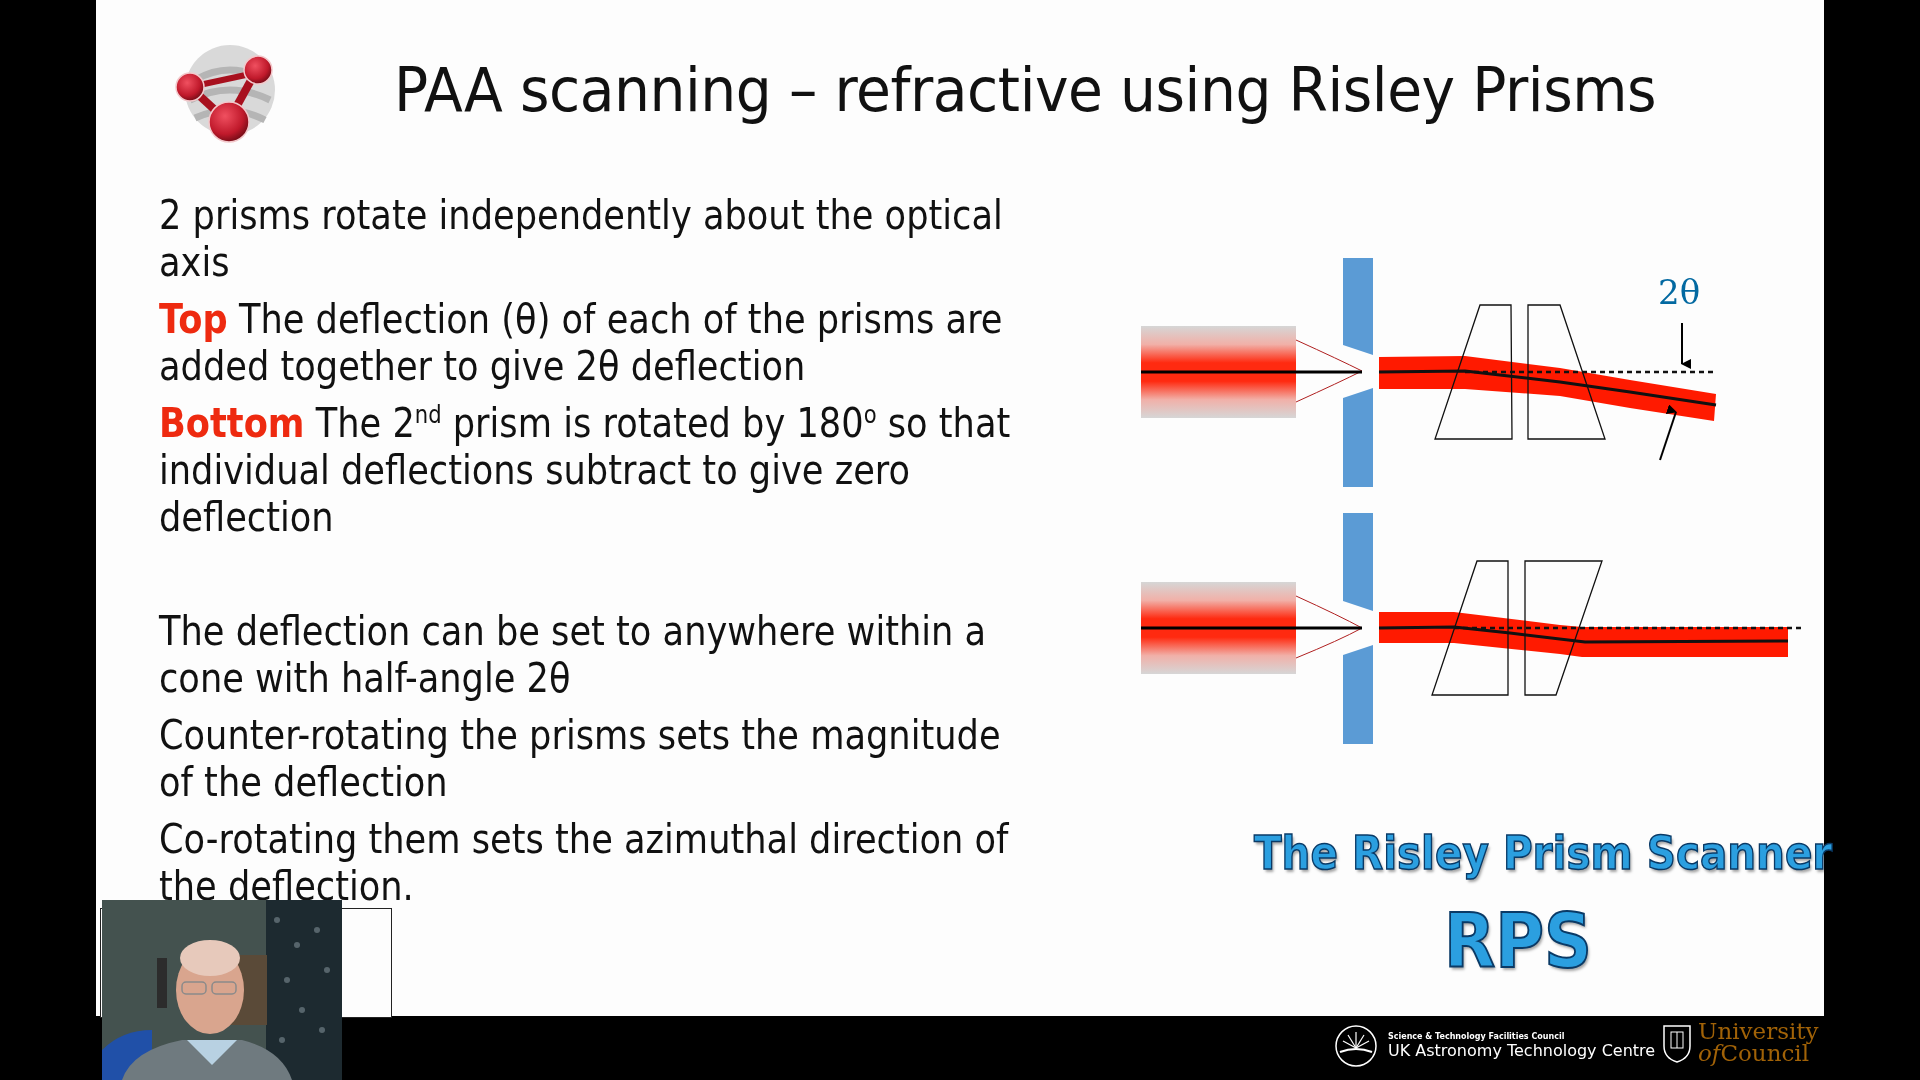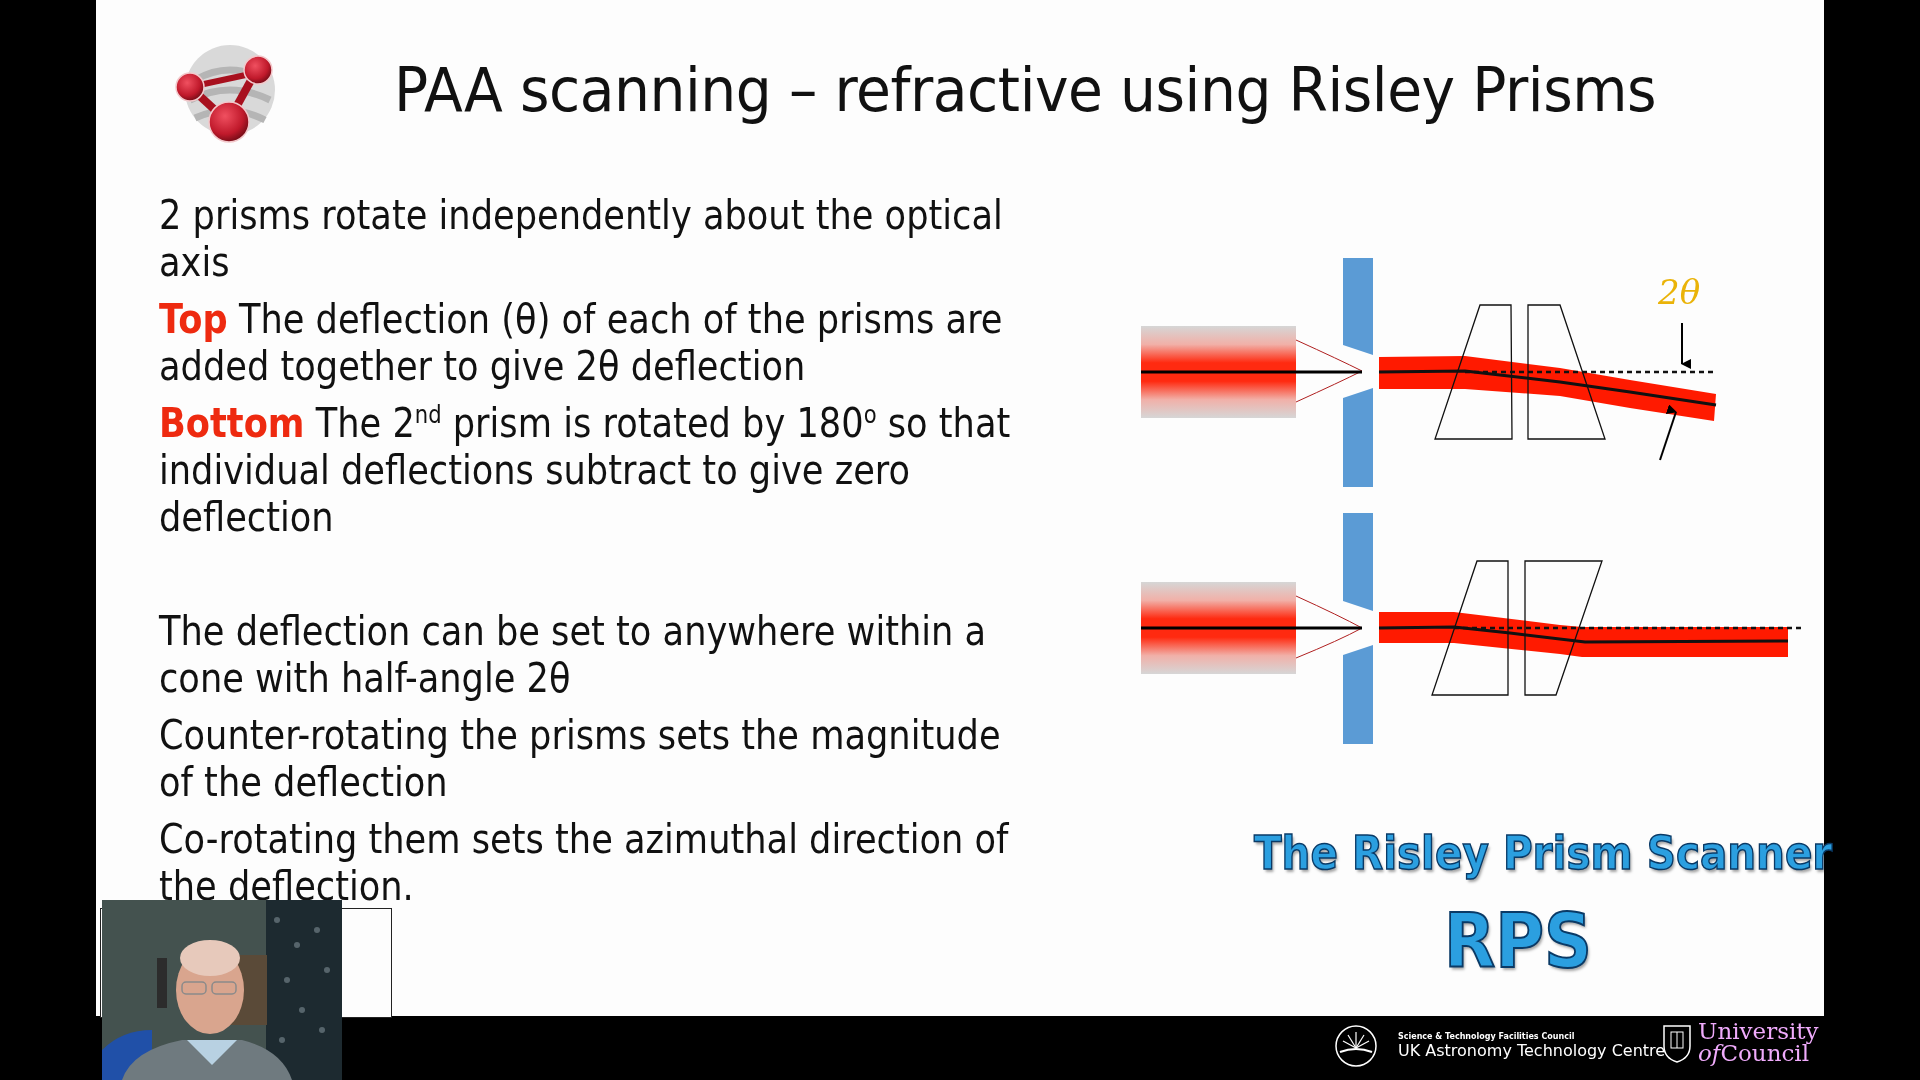--- a/index.html
+++ b/index.html
@@ -8,24 +8,24 @@
   .logo { position:absolute; left:150px; top:40px; width:150px; height:110px; }
   .title { position:absolute; left:394px; top:54px; font-size:61px; color:#111; letter-spacing:-0.5px; white-space:nowrap; font-family:"DejaVu Sans", sans-serif; transform:scaleX(0.93); transform-origin:left top; }
   .body-text { position:absolute; left:159px; width:980px; font-size:40px; line-height:47px; color:#111; transform:scaleX(0.88); transform-origin:left top; }
   .para { margin:0 0 10px 0; }
   .red { color:#ee2a10; font-weight:bold; }
   sup { font-size:24px; line-height:0; vertical-align:super; }
   .diagram { position:absolute; left:0; top:0; width:1920px; height:1080px; pointer-events:none; }
   .rps-sub { position:absolute; left:1218px; top:826px; width:600px; text-align:center; font-size:46px; font-weight:bold; color:#2b9fe0; -webkit-text-stroke:1.5px #0a3a66; text-shadow:2px 3px 3px rgba(0,0,0,0.35); white-space:nowrap; transform:scaleX(0.88); }
   .rps-main { position:absolute; left:1368px; top:898px; width:300px; text-align:center; font-size:74px; font-weight:bold; color:#2b9fe0; -webkit-text-stroke:2px #0a3a66; text-shadow:2px 3px 3px rgba(0,0,0,0.35); transform:scaleX(0.9); }
   .footer { position:absolute; left:0; top:1016px; width:1920px; height:64px; background:#000; }
-  .stfc { position:absolute; left:1334px; top:1024px; display:flex; align-items:center; gap:20px; color:#fff; }
+  .stfc { position:absolute; left:1334px; top:1024px; display:flex; align-items:center; gap:10px; color:#fff; }
   .stfc-small { font-size:8px; font-weight:bold; }
   .stfc-big { font-size:16px; }
-  .glasgow { position:absolute; left:1662px; top:1020px; color:#f0abfc; font-family:"DejaVu Serif", serif; display:flex; align-items:center; gap:6px; }
+  .glasgow { position:absolute; left:1662px; top:1020px; color:#a16207; font-family:"DejaVu Serif", serif; display:flex; align-items:center; gap:6px; }
   .glasgow-text { font-size:23px; line-height:22px; }
   .webcam { position:absolute; left:102px; top:900px; width:240px; height:180px; overflow:hidden; background:#3c4a48; }
   .box-outline { position:absolute; left:100px; top:908px; width:290px; height:108px; border:1px solid #222; background:#fdfdfd; }
 </style>
 </head>
 <body>
 
 <div class="slide"></div>
 
 <svg class="logo" viewBox="0 0 150 110">
@@ -102,21 +102,21 @@
     <line x1="1141" y1="628" x2="1362" y2="628" stroke="#000" stroke-width="3"></line>
     <path d="M1343 513 L1373 513 L1373 611 L1343 601 Z" fill="#5b9bd5"></path>
     <path d="M1343 655 L1373 645 L1373 744 L1343 744 Z" fill="#5b9bd5"></path>
     <path d="M1379 612 L1454 612 L1560 625 L1582 627 L1788 627 L1788 657 L1582 657 L1560 654 L1454 643 L1379 643 Z" fill="#ff1a00"></path>
     <polyline points="1379,628 1454,627 1510,633 1585,642 1788,641" stroke="#111" stroke-width="3" fill="none"></polyline>
     <line x1="1454" y1="628" x2="1804" y2="628" stroke="#111" stroke-width="2.5" stroke-dasharray="5,4"></line>
     <polygon points="1477,561 1508,561 1508,695 1432,695" fill="none" stroke="#111" stroke-width="1.3"></polygon>
     <polygon points="1525,561 1602,561 1556,695 1525,695" fill="none" stroke="#111" stroke-width="1.3"></polygon>
   </g>
 </svg>
-<div style="position:absolute; left:1658px; top:272px; font-size:34px; font-family:'DejaVu Serif', serif; color:#eab308;font-style:italic;">2θ</div>
+<div style="position:absolute; left:1658px; top:272px; font-size:34px; font-family:'DejaVu Serif', serif; color:#0369a1;">2θ</div>
 
 <div class="rps-sub">The Risley Prism Scanner</div>
 <div class="rps-main">RPS</div>
 
 <div class="footer"></div>
 <div class="stfc">
   <svg width="44" height="44" viewBox="0 0 44 44">
     <circle cx="22" cy="22" r="20" fill="none" stroke="#fff" stroke-width="1.5"></circle>
     <path d="M6 28 Q22 22 38 28" stroke="#fff" stroke-width="2" fill="none"></path>
     <g stroke="#fff" stroke-width="1.2">

